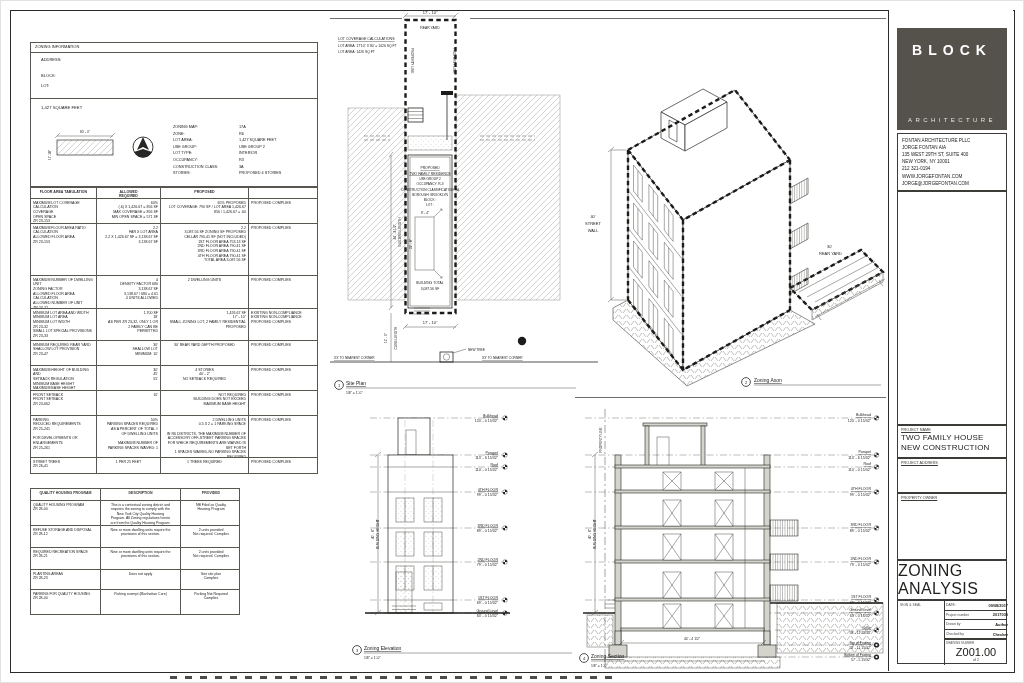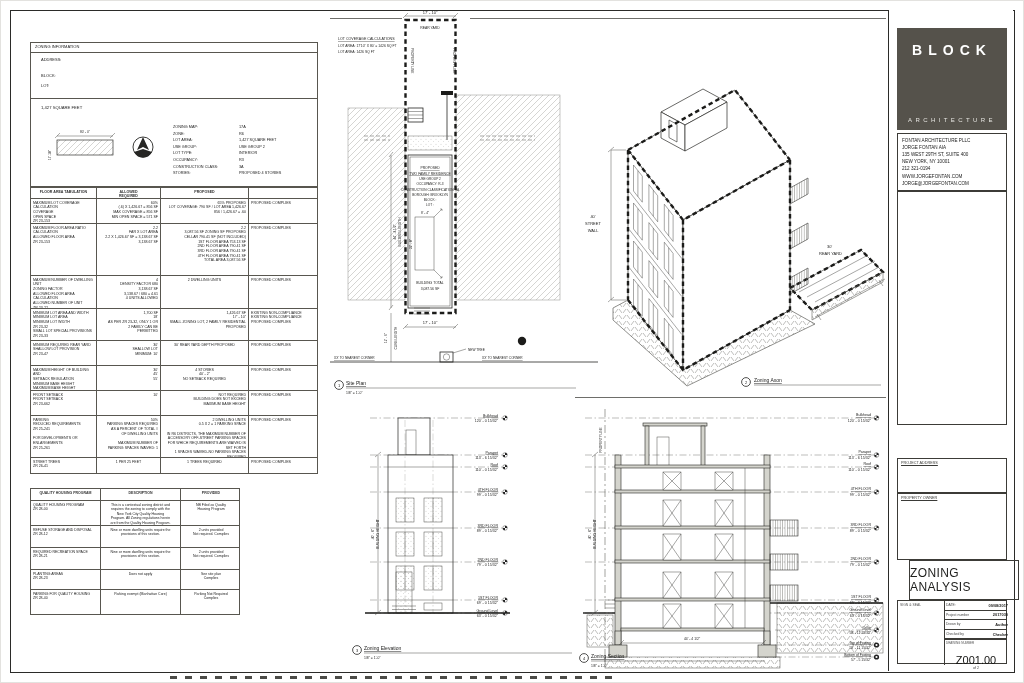--- a/index.html
+++ b/index.html
@@ -28,21 +28,21 @@
   
   .tb{position:absolute;left:888px;top:10px;width:125px;height:661px;border-left:1.2px solid #2b2b29;box-sizing:border-box;background:#fff;}
   .logo{position:absolute;left:8px;top:18px;width:110px;height:102px;}
   .logo-word{position:absolute;left:0;top:14px;width:100%;text-align:center;color:#fff;font-size:14px;letter-spacing:6px;font-weight:600;}
   .logo-sub{position:absolute;left:0;bottom:7px;width:100%;text-align:center;color:#e6e5e1;font-size:6px;letter-spacing:3.4px;}
   .contact{position:absolute;left:8px;top:123px;width:110px;height:58px;border:0.8px solid #3c3b37;box-sizing:border-box;
            font-size:4.6px;line-height:1.55;padding:3px 4px;}
   .tb-box{position:absolute;left:8px;width:110px;border:0.8px solid #3c3b37;box-sizing:border-box;}
   .tb-lab{font-size:3.8px;color:#3a3a37;text-decoration:underline;padding:2px 0 0 3px;}
   .pname{font-size:8px;line-height:1.15;padding:1px 0 0 3px;letter-spacing:.2px;}
-  .stitle{display:flex;align-items:center;justify-content:center;font-size:12px;letter-spacing:.4px;color:#1e1e1c;margin-left:12px;}
+  .stitle{display:flex;align-items:center;justify-content:center;font-size:16px;letter-spacing:.4px;color:#1e1e1c;}
   .mrow{display:grid;grid-template-columns:26px 36px;border-bottom:0.6px solid #3c3b37;height:8.6px;align-items:center;padding:0 1px;}
   .mrow .l{font-size:3.4px;color:#444;}
   .mrow .v{font-size:3.9px;text-align:right;font-weight:bold;color:#1c1c1a;}
   .ticks{position:absolute;left:170px;top:676px;width:450px;height:3px;
          background:repeating-linear-gradient(90deg,#4c4c48 0 7px,transparent 7px 15px);}
   
   svg{position:absolute;overflow:visible;}
   svg text{font-family:"Liberation Sans",sans-serif;fill:#1d1d1c;}
   .t32{font-size:3.2px;}.t34{font-size:3.4px;}.t36{font-size:3.6px;}.t4{font-size:4px;}.t5{font-size:5px;}
   .und{text-decoration:underline;}
@@ -738,20 +738,25 @@
   <div class="contact">
     <div>FONTAN ARCHITECTURE PLLC</div>
     <div>JORGE FONTAN AIA</div>
     <div>135 WEST 29TH ST, SUITE 400</div>
     <div>NEW YORK, NY 10001</div>
     <div>212 321-0194</div>
     <div>WWW.JORGEFONTAN.COM</div>
     <div>JORGE@JORGEFONTAN.COM</div>
   </div>
   <div class="tb-box" style="top:181px;height:234px;"></div>
+  <div class="tb-box" style="top:415px;height:33px;">
+    <div class="tb-lab">PROJECT NAME</div>
+    <div class="pname">TWO FAMILY HOUSE</div>
+    <div class="pname">NEW CONSTRUCTION</div>
+  </div>
   <div class="tb-box" style="top:448px;height:35px;">
     <div class="tb-lab">PROJECT ADDRESS</div>
   </div>
   <div class="tb-box" style="top:483px;height:67px;">
     <div class="tb-lab">PROPERTY OWNER</div>
   </div>
   <div class="tb-box stitle" style="top:550px;height:40px;">
     <span>ZONING ANALYSIS</span>
   </div>
   <div class="tb-box" style="top:590px;height:64px;">
@@ -770,18 +775,18 @@
       <div class="mrow">
           <span class="l">Drawn by</span>
           <span class="v">Author</span>
         </div>
       <div class="mrow">
           <span class="l">Checked by</span>
           <span class="v">Checker</span>
         </div>
       <div style="position:relative;height:29px;border-top:0.6px solid #3c3b37;">
         <span style="font-size:3px;color:#555;position:absolute;left:1px;top:1px;">DRAWING NUMBER</span>
-        <div style="text-align:center;font-size:11px;padding-top:14px;color:#151513;">Z001.00</div>
+        <div style="text-align:center;font-size:11px;padding-top:6px;color:#151513;">Z001.00</div>
         <div style="text-align:center;font-size:3.6px;color:#444;">of 2</div>
       </div>
     </div>
   </div>
 </div>
 
 </body></html>

